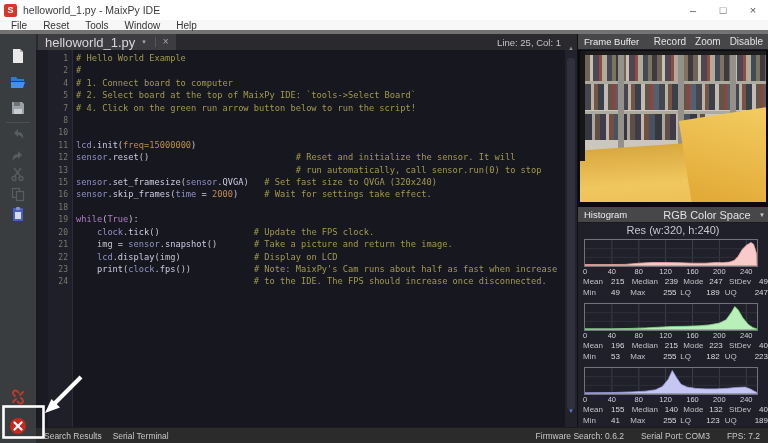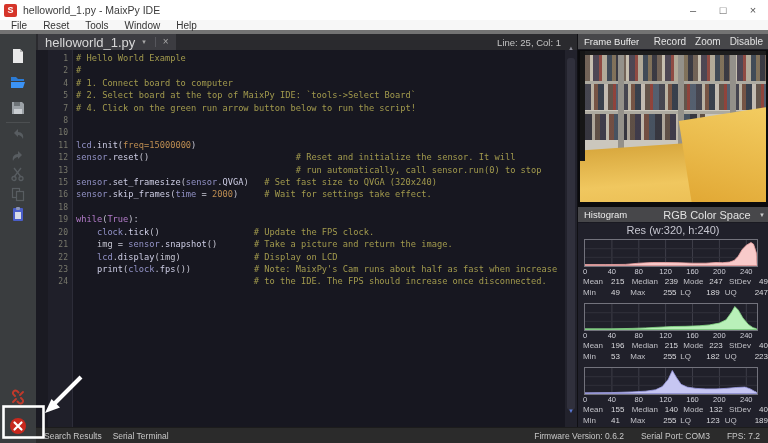--- a/index.html
+++ b/index.html
@@ -421,21 +421,21 @@
       </div>
     </div>
   </div>
 
 <div id="statusbar">
   <span id="status-tabs" style="display:flex">
       <span class="status-tab">Search Results</span>
       <span class="status-tab">Serial Terminal</span>
     </span>
   <span class="status-right">
-      <span class="status-item">Firmware Version: 0.6.2</span>
+      <span class="status-item">Firmware Search: 0.6.2</span>
       <span class="status-item">Serial Port: COM3</span>
       <span class="status-item">FPS:  7.2</span>
     </span>
 </div>
 
 <svg id="annotation" viewBox="0 0 768 443">
   <rect x="3.5" y="406.5" width="40" height="31" fill="none" stroke="#ffffff" stroke-width="2.6"></rect>
   <line x1="81" y1="377" x2="54" y2="404" stroke="#ffffff" stroke-width="4"></line>
   <polygon points="45,413 60,407.5 51.5,399" fill="#ffffff"></polygon>
 </svg>

